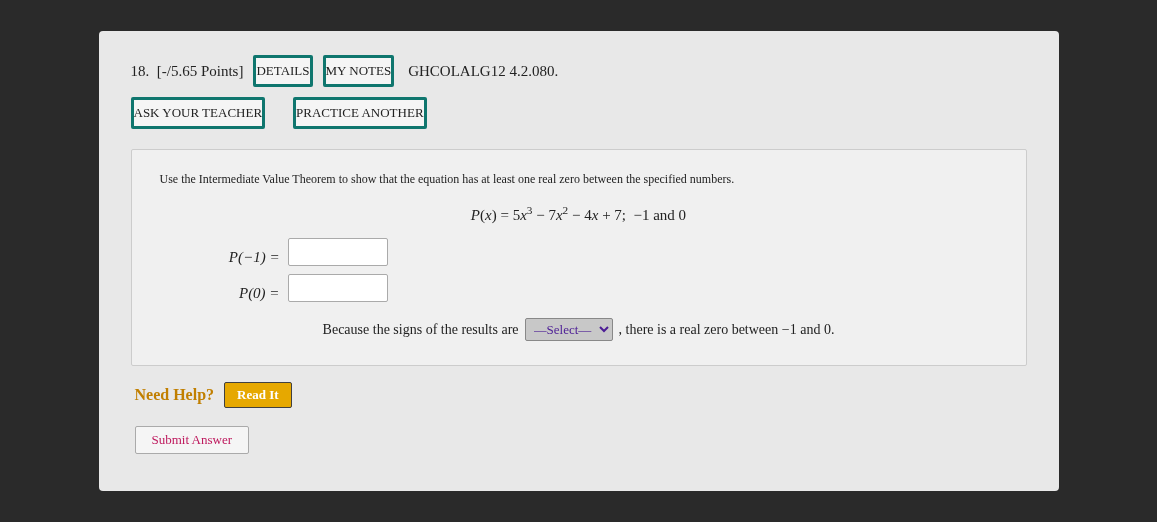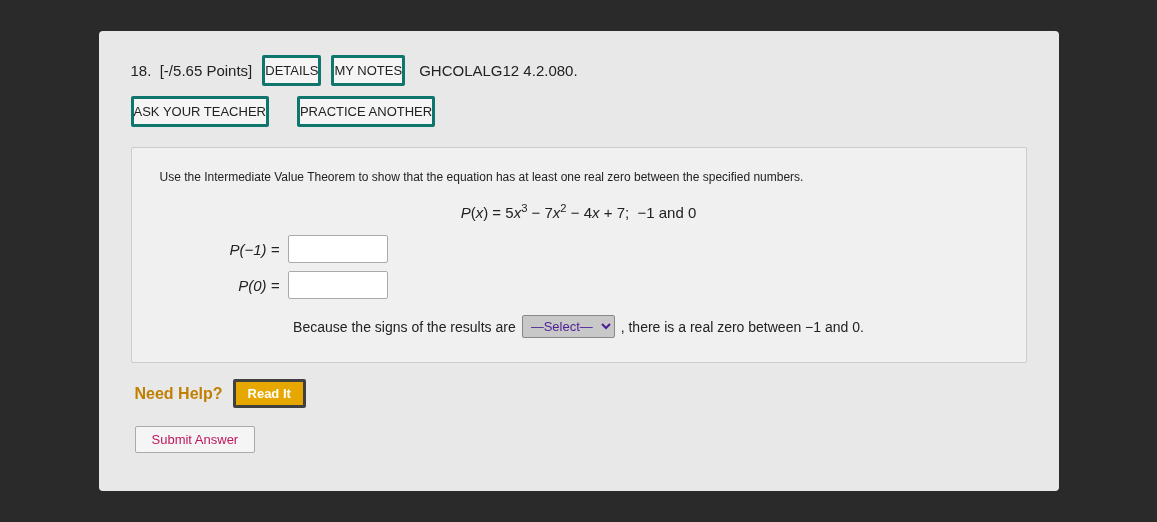--- a/index.html
+++ b/index.html
@@ -1,15 +1,15 @@
 <!DOCTYPE html>
 <html><head>
   <meta charset="utf-8">
   <style>
-    * { box-sizing: border-box; margin: 0; padding: 0; }
+    * { box-sizing: border-box; margin: 0; padding: 0; font-family: Liberation Serif, serif; }
 
     body {
       background: #2a2a2a;
       display: flex;
       justify-content: center;
       align-items: center;
       min-height: 100vh;
       font-family: Arial, sans-serif;
     }
 
@@ -90,21 +90,21 @@
       font-style: italic;
     }
 
     .input-rows {
       margin-left: 40px;
       margin-bottom: 16px;
     }
 
     .input-row {
       display: flex;
-      align-items: center;
+      align-items: flex-end;
       gap: 8px;
       margin-bottom: 8px;
       font-size: 15px;
       color: #222;
     }
 
     .input-row .label {
       font-style: italic;
       min-width: 80px;
       text-align: right;
@@ -152,21 +152,21 @@
     }
 
     .need-help-label {
       font-size: 16px;
       font-weight: bold;
       color: #c17f00;
     }
 
     .btn-read-it {
       background: #e6a800;
-      border: 3px solid #404040;
+      border: 1px solid #404040;
       color: #fff;
       font-size: 13px;
       font-weight: bold;
       padding: 4px 12px;
       border-radius: 2px;
       cursor: pointer;
     }
 
     
     .submit-row {

